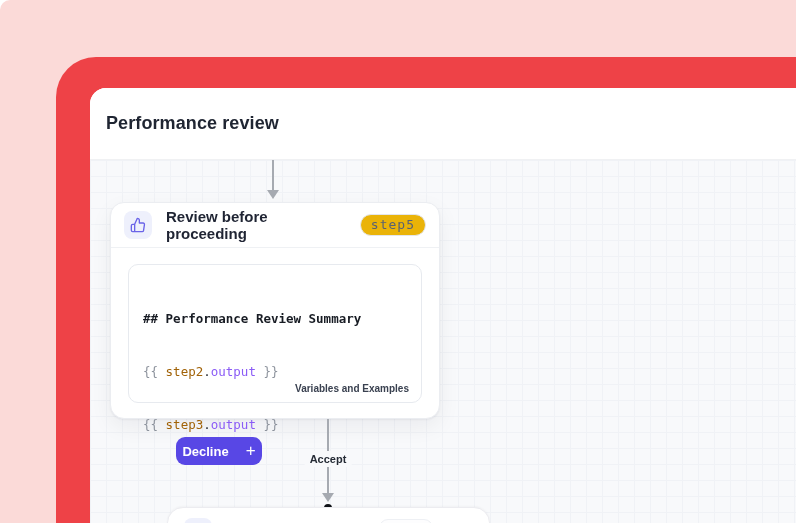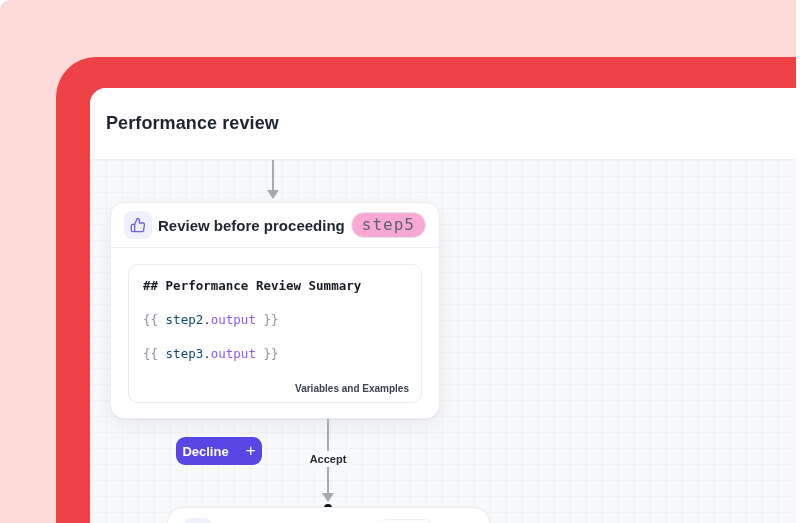--- a/index.html
+++ b/index.html
@@ -58,46 +58,46 @@
     background:#101318;
   }
 
   
   .node-card {
     position:absolute; left:20px; top:42px; width:330px; height:217px;
     background:#ffffff; border:1px solid #ebedf1; border-radius:14px;
     box-shadow:0 1px 2px rgba(23,25,35,.05), 0 8px 22px rgba(23,25,35,.06);
   }
   .node-header {
-    height:45px; display:flex; align-items:center; gap:6px;
+    height:45px; display:flex; align-items:center; gap:14px;
     padding:0 13px; border-bottom:1px solid #eff1f4;
   }
   .icon-box {
     width:28px; height:28px; border-radius:8px; background:#eef0fc;
     display:flex; align-items:center; justify-content:center; flex:0 0 auto;
   }
   .node-title { font-size:15px; font-weight:700; color:#1f2433; }
   .step-badge {
-    margin-left:auto; border:1px solid #e3e6ec; background:#f9a8d4;
+    margin-left:auto; border:1px solid #e3e6ec; background:#eab308;
     border-radius:999px; padding:2px 10px 3px;
-    font-family:"DejaVu Sans Mono", monospace; font-size:16px;
+    font-family:"DejaVu Sans Mono", monospace; font-size:13px;
     letter-spacing:1px; color:#596273;
   }
 
   
   .code-box {
     position:relative; margin:16px 17px 0; height:139px;
     background:#ffffff; border:1px solid #e7eaef; border-radius:10px;
     padding:11px 14px;
     font-family:"DejaVu Sans Mono", monospace; font-size:12.5px;
   }
-  .code-line { white-space:pre; line-height:20px; margin-bottom:14px; }
+  .code-line { white-space:pre; line-height:20px; margin-bottom:14px;margin-top:33px; }
   .code-line.heading { font-weight:700; color:#181c24; }
   .tok-brace { color:#8c929c; }
-  .tok-var   { color:#0c4a6e; }
+  .tok-var   { color:#a16207; }
   .tok-dot   { color:#2c313a; }
   .tok-prop  { color:#8b5cf6; }
   .code-hint {
     position:absolute; right:12px; bottom:8px;
     font-family:"Liberation Sans", sans-serif;
     font-size:10px; font-weight:700; color:#3a4150;
   }
 
   
   .decline-btn {

